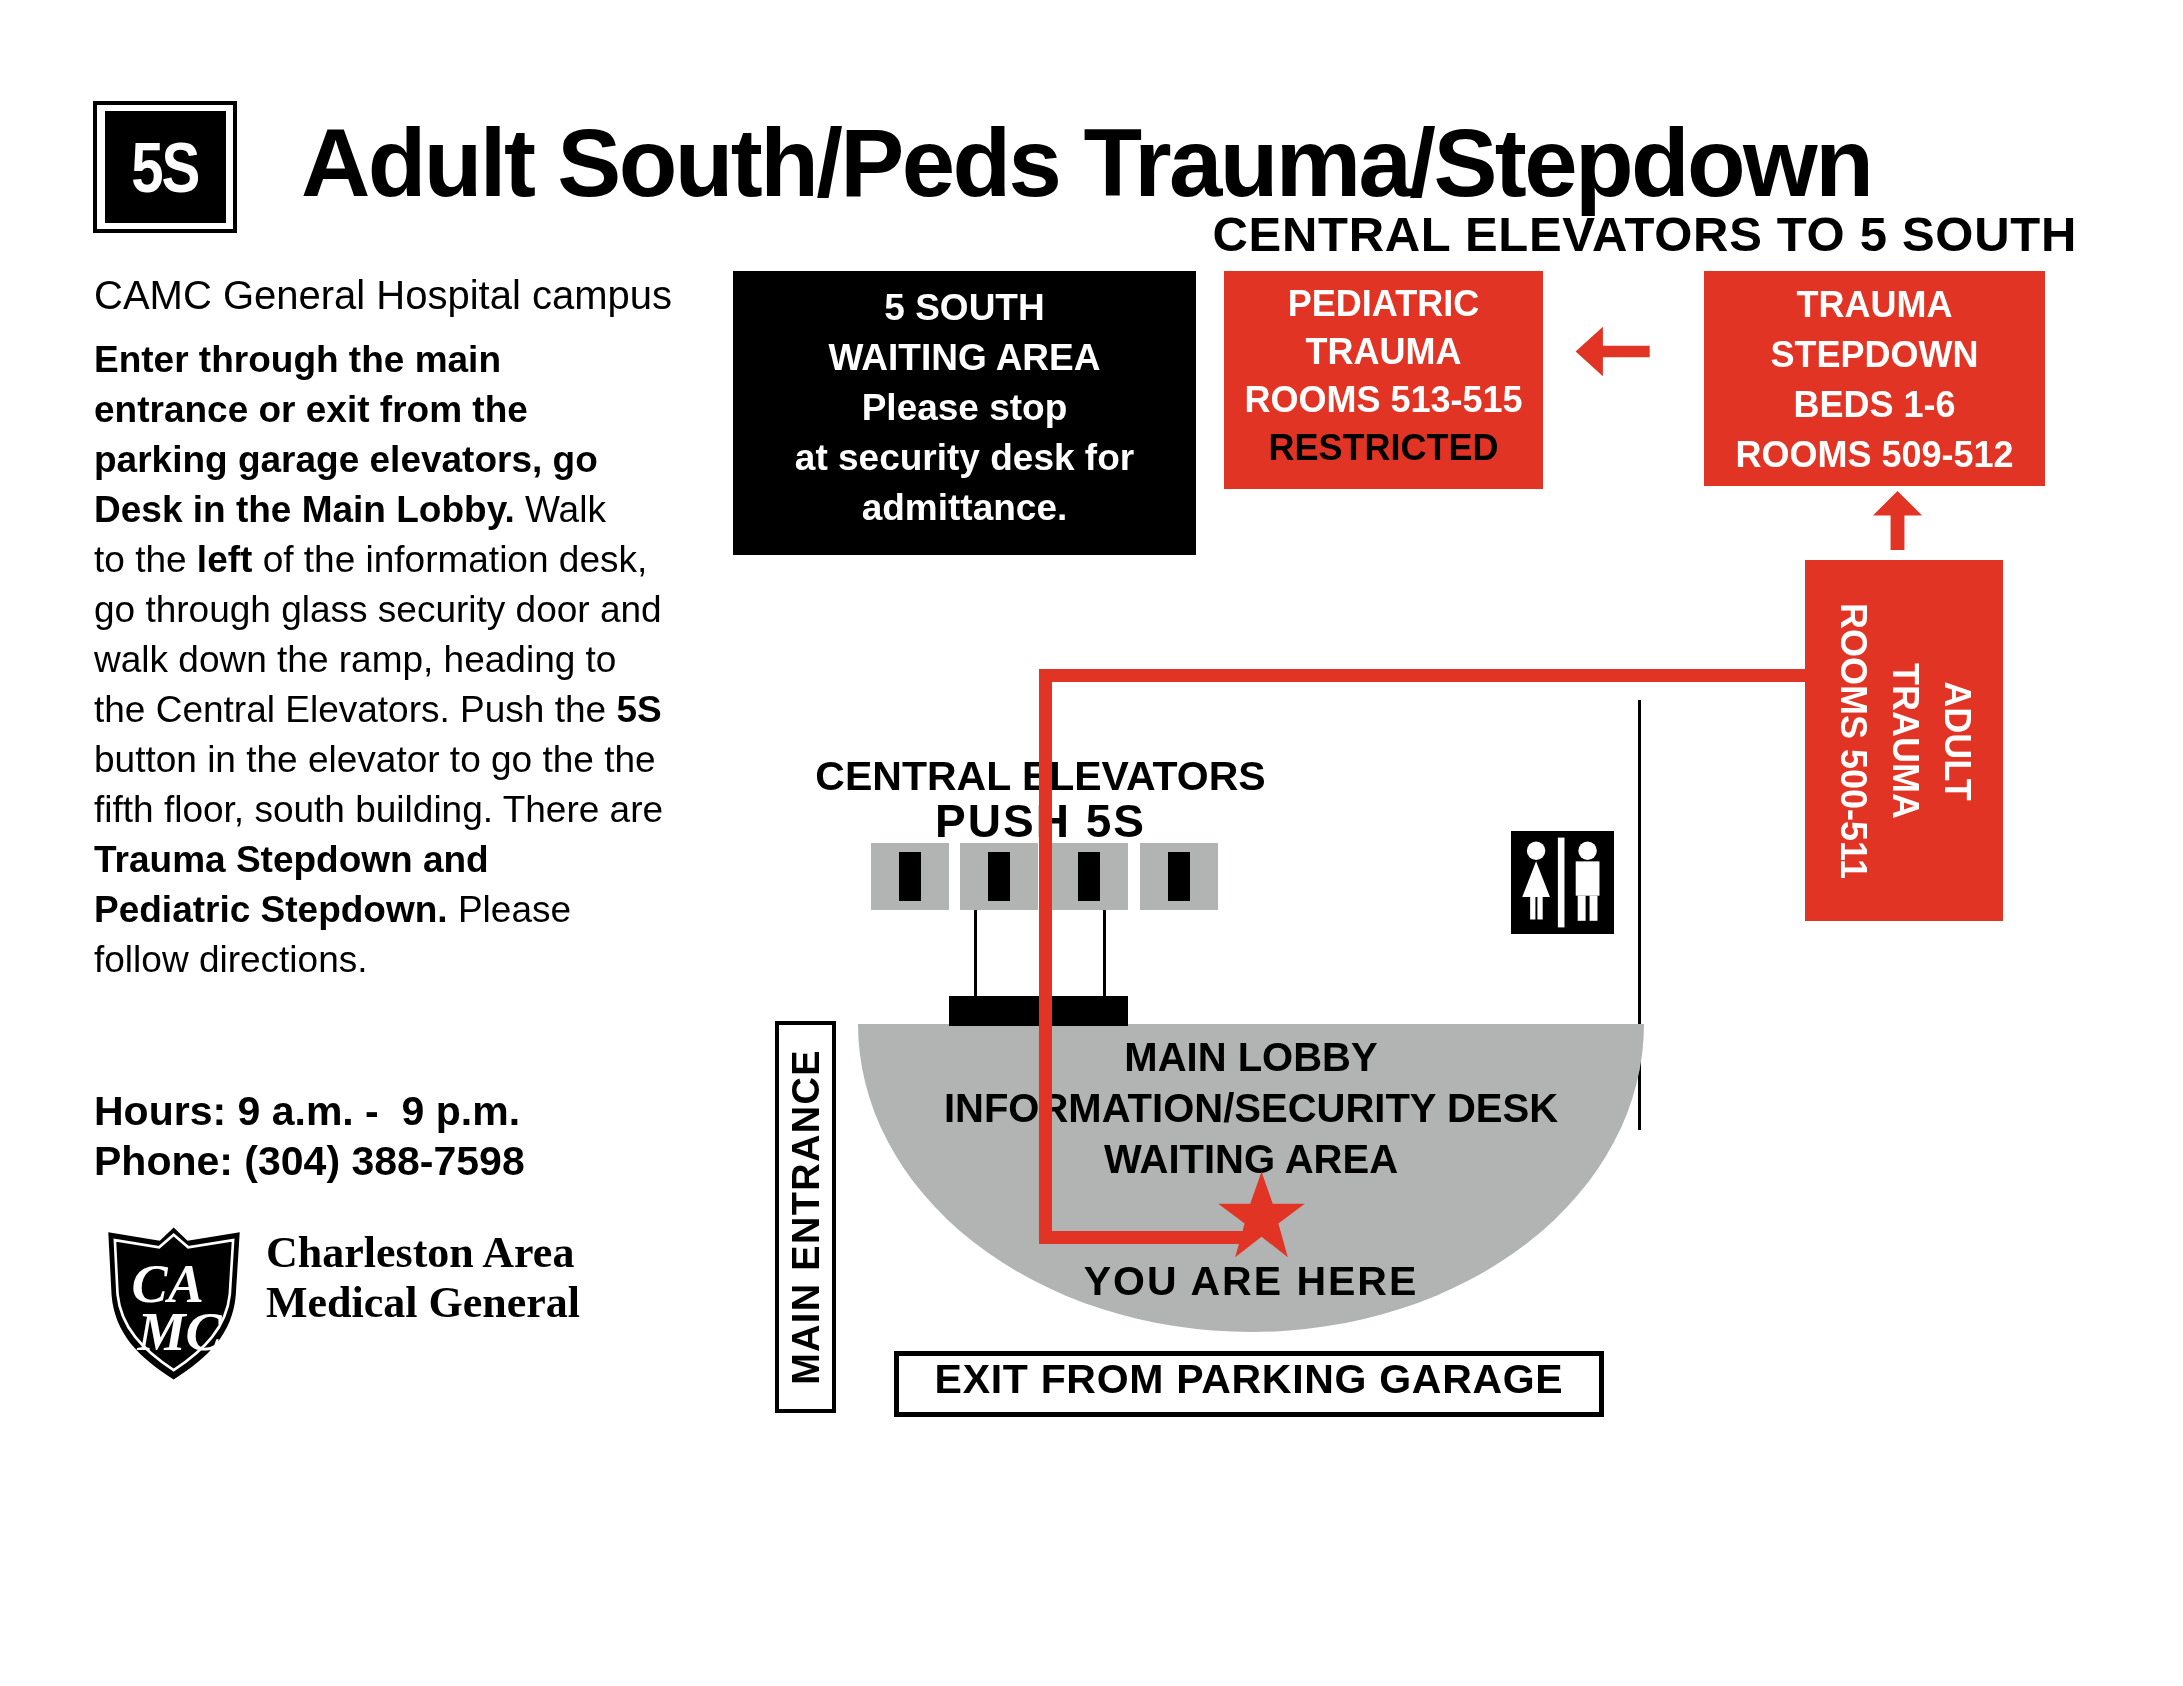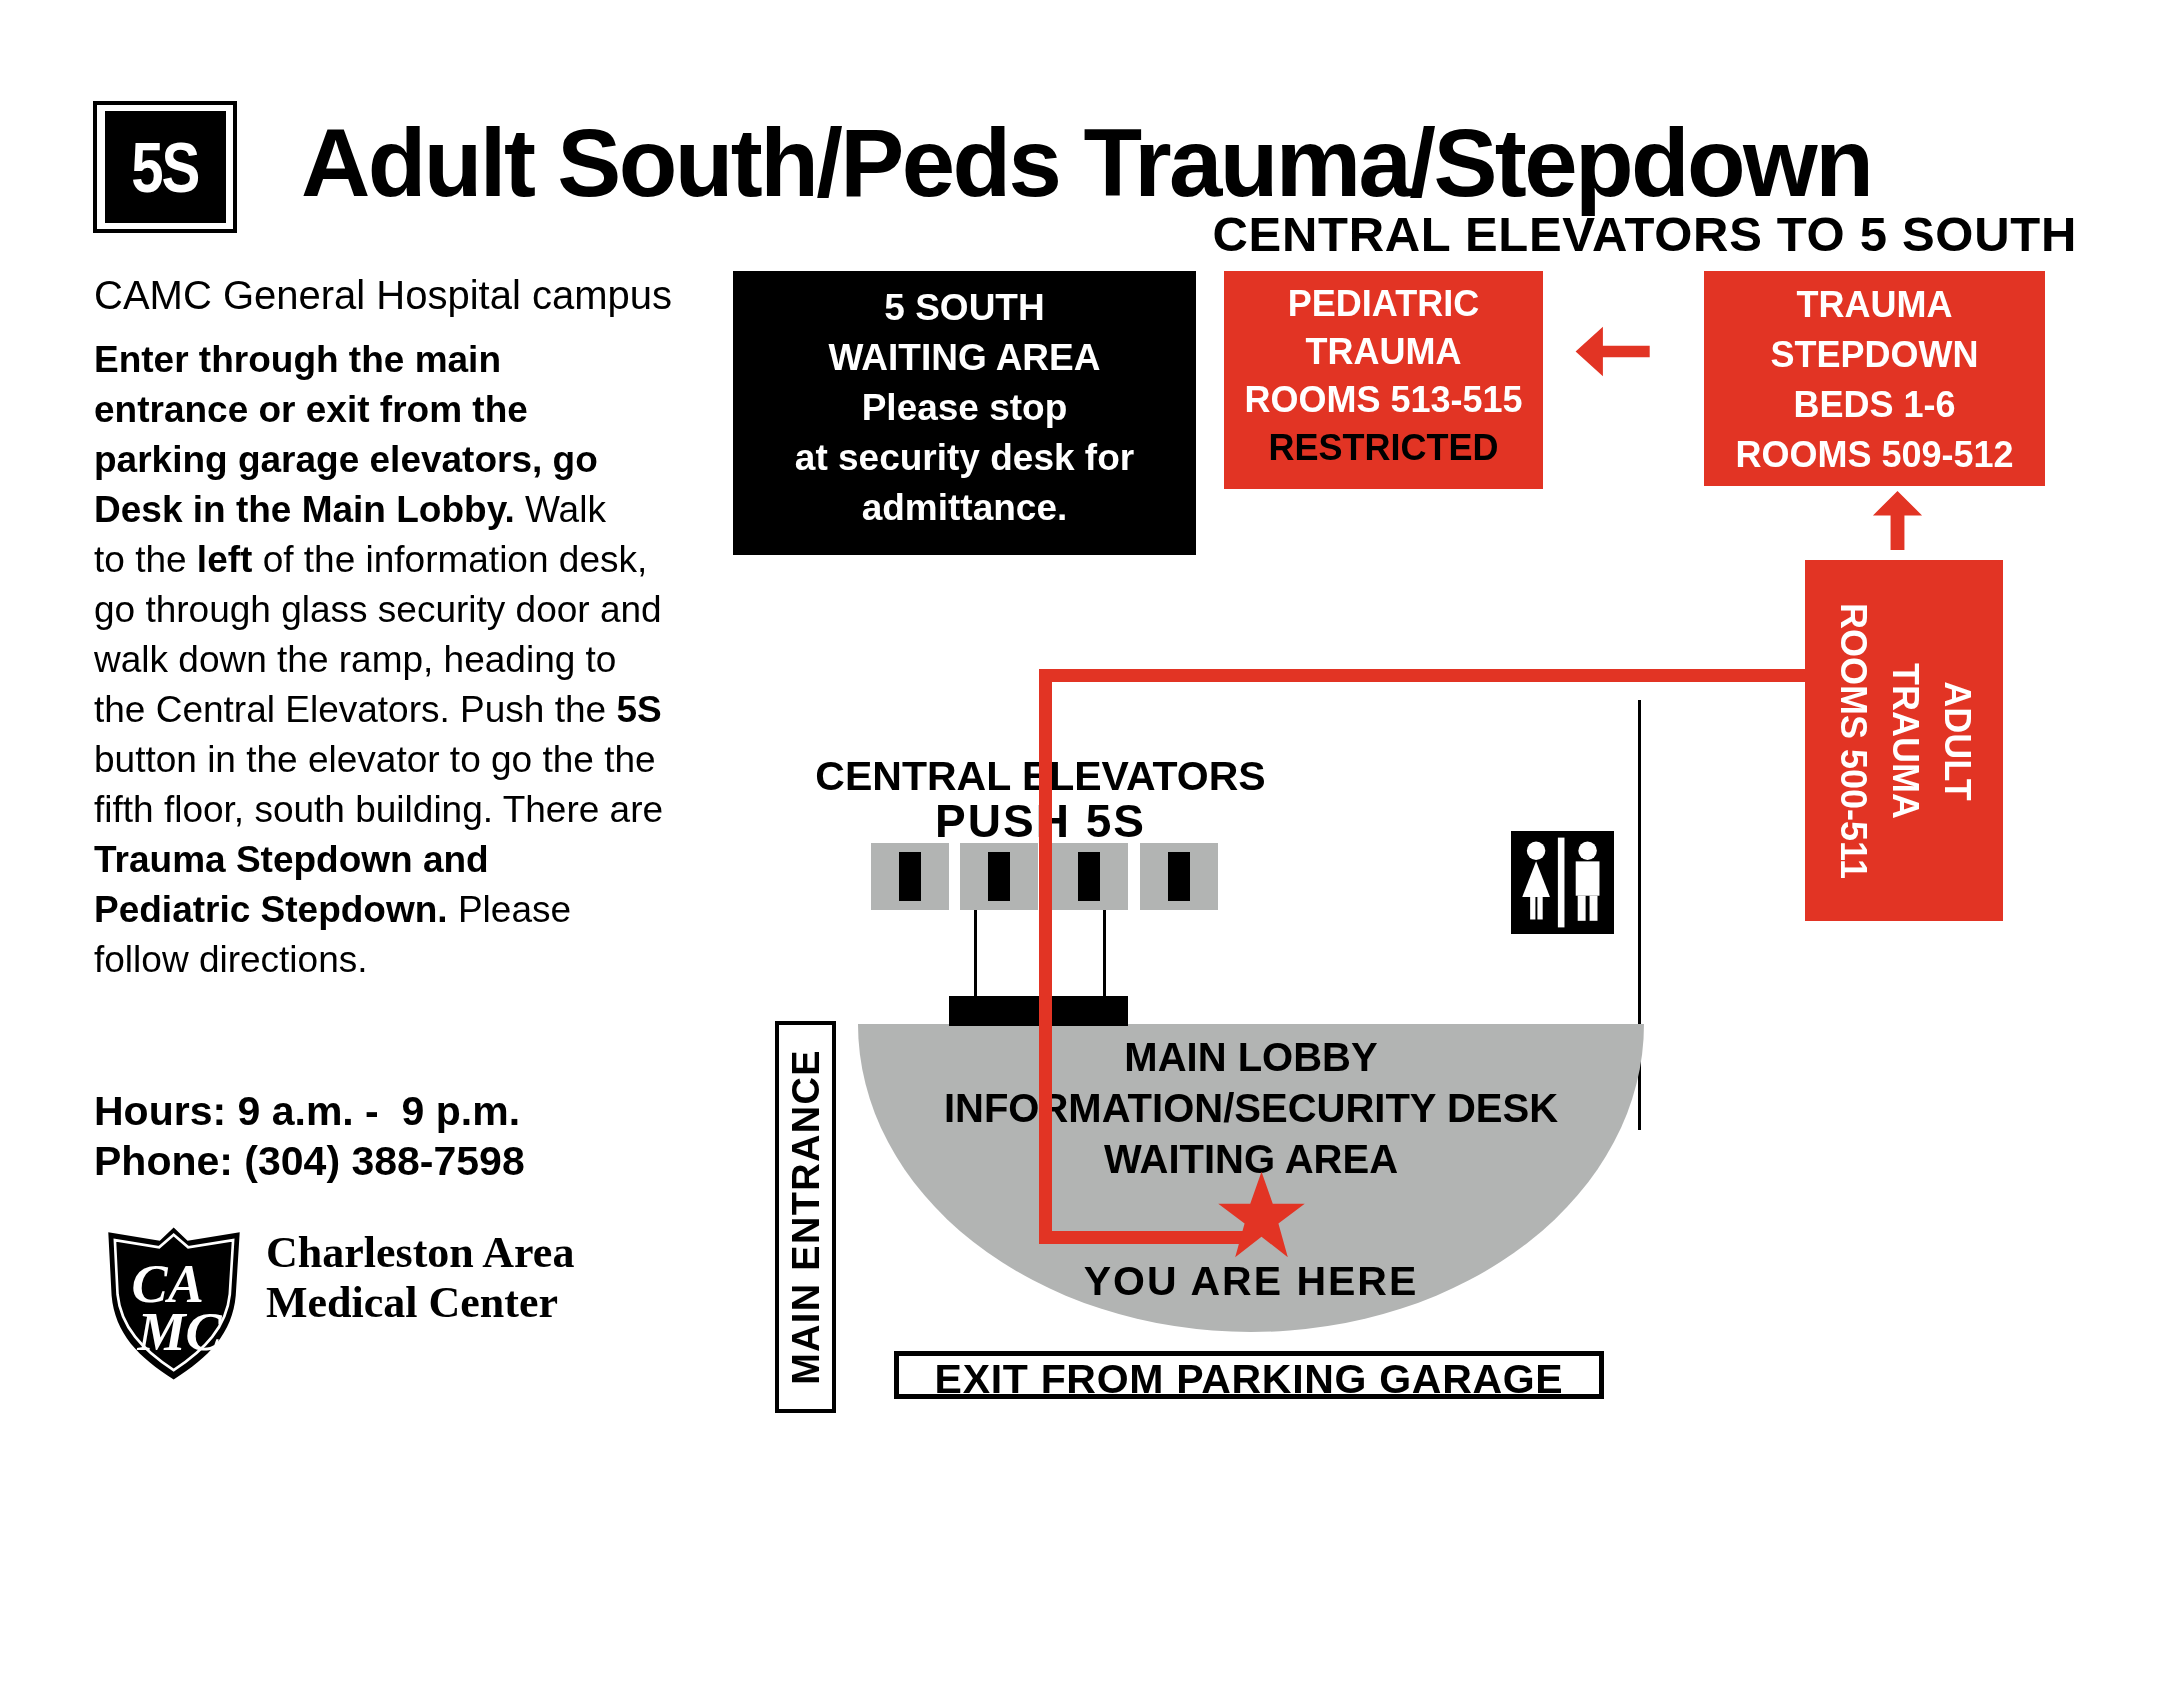--- a/index.html
+++ b/index.html
@@ -54,21 +54,21 @@
          border-bottom-left-radius:393px 308px;border-bottom-right-radius:393px 308px;}
   #lobby-labels{left:858px;top:1032px;width:786px;text-align:center;font-size:40px;font-weight:bold;
                 line-height:51px;z-index:20;}
   #you-are-here{left:858px;top:1258px;width:786px;text-align:center;font-size:41px;font-weight:bold;
                 letter-spacing:2px;z-index:20;}
   #main-entrance{left:775px;top:1021px;width:61px;height:392px;border:4.6px solid #000;background:#fff;
                  box-sizing:border-box;z-index:15;}
   #main-entrance .rot{position:absolute;left:50%;top:50%;width:382px;height:52px;
                       transform:translate(-50%,-50%) rotate(-90deg);text-align:center;
                       font-size:38px;font-weight:bold;letter-spacing:1.3px;line-height:52px;white-space:nowrap;}
-  #exit-sign{left:894px;top:1351px;width:710px;height:48px;border:5.3px solid #000;background:#fff;
+  #exit-sign{left:894px;top:1351px;width:710px;height:66px;border:5.3px solid #000;background:#fff;
              box-sizing:border-box;text-align:center;font-size:41px;font-weight:bold;
              line-height:46px;letter-spacing:0.7px;z-index:20;}
   svg{display:block;}
 </style>
 </head>
 <body>
 
 <div id="canvas" style="--red: #E23424; --gray: #B2B4B3; --black: #000000; --white: #FFFFFF;">
 
   <div class="abs" id="logo5s">
@@ -99,21 +99,21 @@
   <div class="abs" id="phone-line">Phone: (304) 388-7598</div>
 
   <svg class="abs" id="camc-shield" width="142" height="159" viewBox="0 0 215 240">
     <path d="M8,12 L86,25 L107,5 L128,25 L207,12 L201,108 C196,165 160,202 107,235 C54,202 18,165 13,108 Z" fill="#000"></path>
     <path d="M18,24 L85,35 L107,16 L129,35 L197,24 L192,106 C187,156 154,190 107,221 C60,190 27,156 22,106 Z" fill="none" stroke="#fff" stroke-width="4"></path>
     <text x="98" y="118" text-anchor="middle" font-family="Liberation Serif, serif" font-style="italic" font-weight="bold" font-size="82" fill="#fff">CA</text>
     <text x="116" y="190" text-anchor="middle" font-family="Liberation Serif, serif" font-style="italic" font-weight="bold" font-size="82" fill="#fff">MC</text>
   </svg>
   <div class="abs" id="hospital-name">
     <div>Charleston Area</div>
-    <div>Medical Center</div>
+    <div>Medical General</div>
   </div>
 
   <div class="abs sign" id="waiting-sign">
       <div>5 SOUTH</div>
       <div>WAITING AREA</div>
       <div>Please stop</div>
       <div>at security desk for</div>
       <div>admittance.</div>
     </div>
 

